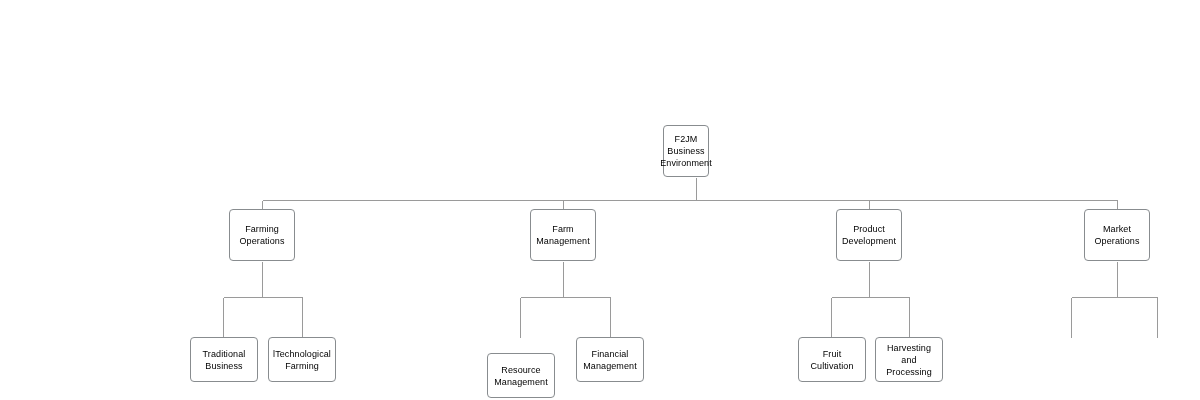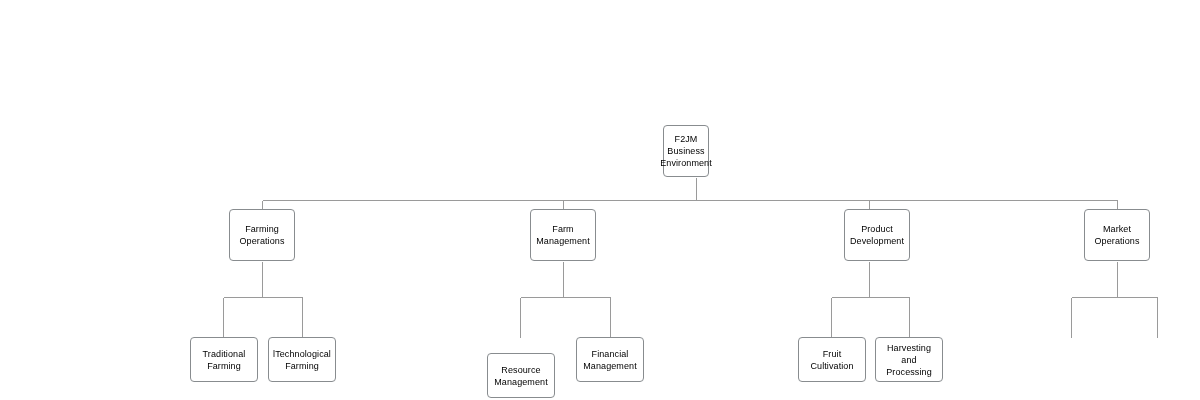--- a/index.html
+++ b/index.html
@@ -105,33 +105,33 @@
   <div class="node node-branch" style="left:229px; top:209px;">
     <span class="node-label">Farming
 Operations</span>
   </div>
 
   <div class="node node-branch" style="left:530px; top:209px;">
     <span class="node-label">Farm
 Management</span>
   </div>
 
-  <div class="node node-branch" style="left:836px; top:209px;margin-left:8px;">
+  <div class="node node-branch" style="left:836px; top:209px;">
     <span class="node-label">Product
 Development</span>
   </div>
 
   <div class="node node-branch" style="left:1084px; top:209px;">
     <span class="node-label">Market
 Operations</span>
   </div>
 
   <div class="node node-leaf" style="left:190px; top:337px;">
     <span class="node-label">Traditional
-Farming</span>
+Business</span>
   </div>
 
   <div class="node node-leaf" style="left:268px; top:337px;">
     <span class="node-label">lTechnological
 Farming</span>
   </div>
 
   <div class="node node-leaf" style="left:487px; top:337px;margin-top:16px;">
     <span class="node-label">Resource
 Management</span>

